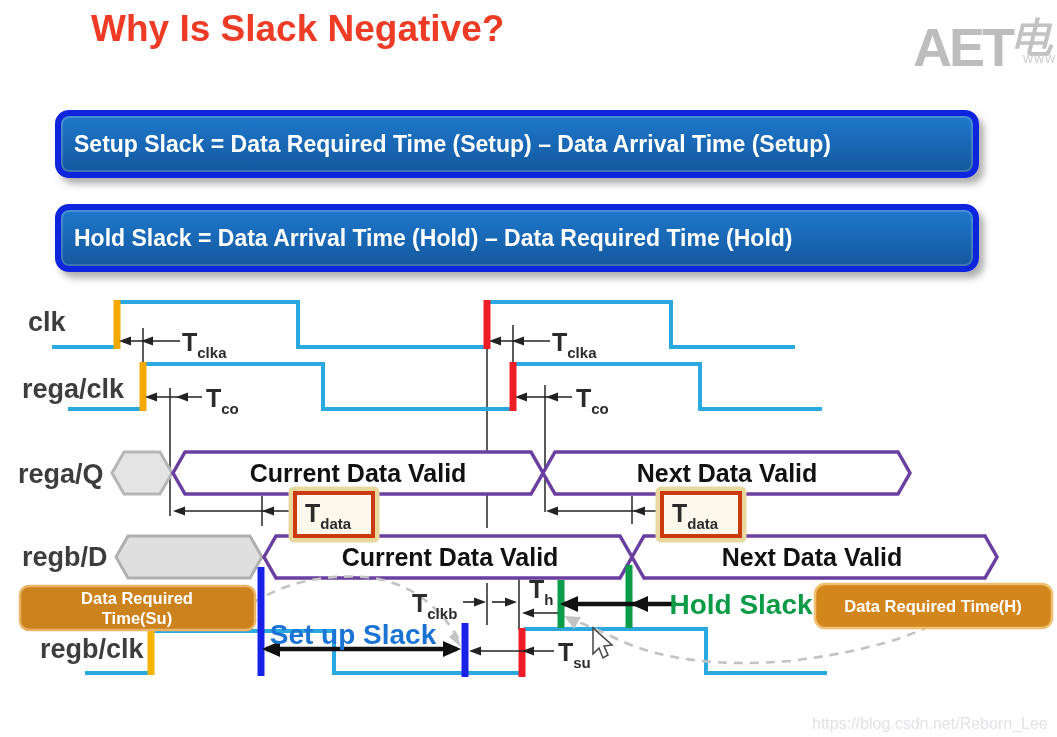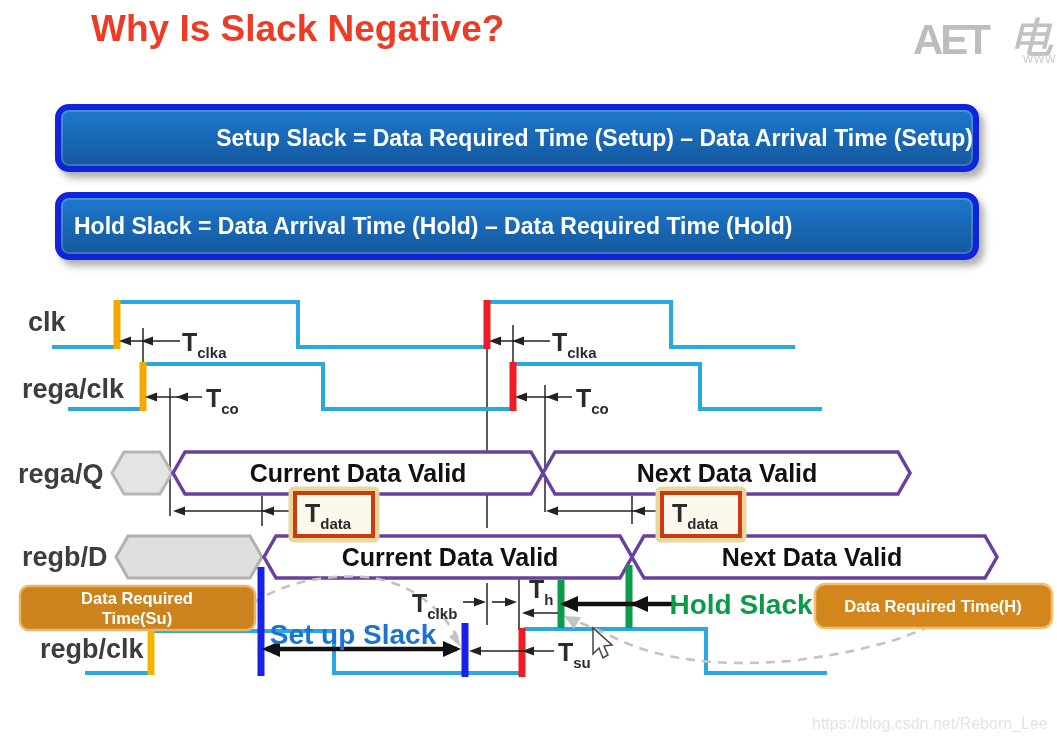--- a/index.html
+++ b/index.html
@@ -1,33 +1,33 @@
 <!DOCTYPE html>
 <html><head>
 <meta charset="utf-8">
 <style>
   html,body{margin:0;padding:0;background:#fff;}
   body{width:1057px;height:737px;position:relative;overflow:hidden;
        font-family:"Liberation Sans",sans-serif;}
   .abs{position:absolute;}
   #title{left:44px;top:8px;font-size:37px;font-weight:bold;color:#ee3b25;
          letter-spacing:0px;margin-left:47px;}
-  #logo{left:913px;top:16px;color:#bdbdbd;font-weight:bold;font-size:42px;
+  #logo{left:913px;top:16px;color:#bdbdbd;font-weight:bold;font-size:54px;
         letter-spacing:-3px;}
   #logo-glyph{left:1012px;top:10px;color:#c2c2c2;font-size:40px;font-style:italic;
         font-weight:bold;}
   #logo-www{left:1023px;top:50px;color:#cfcfcf;font-size:14px;letter-spacing:1px;}
   .formula-box{left:55px;width:899px;height:56px;
      background:linear-gradient(#1e78cc,#14589e);
      border:6px solid #0f25dd;border-radius:14px;
      box-shadow:5px 6px 7px rgba(110,110,110,.55), inset 0 0 0 2px rgba(255,255,255,.18);
      display:flex;align-items:center;color:#fff;font-weight:bold;font-size:23px;
      padding-left:13px;}
-  #formula-setup{top:104px;justify-content:flex-end;}
-  #formula-hold{top:192px;}
+  #formula-setup{top:110px;}
+  #formula-hold{top:204px;}
   #watermark{left:812px;top:715px;color:#e3e3e7;font-size:16px;}
   svg text{font-family:"Liberation Sans",sans-serif;}
   .sig-label{fill:#3d3d3d;font-weight:bold;font-size:27px;}
   .hex-label{fill:#111;font-weight:bold;font-size:25px;text-anchor:middle;}
   .t-label{fill:#2b2b2b;font-weight:bold;font-size:25px;}
   .t-sub{font-size:15px;font-weight:bold;}
   .dim{stroke:#222;stroke-width:1.6;}
   .ref{stroke:#333;stroke-width:1.6;}
   .ah{fill:#222;}
   .thick{stroke:#111;stroke-width:4.5;}

